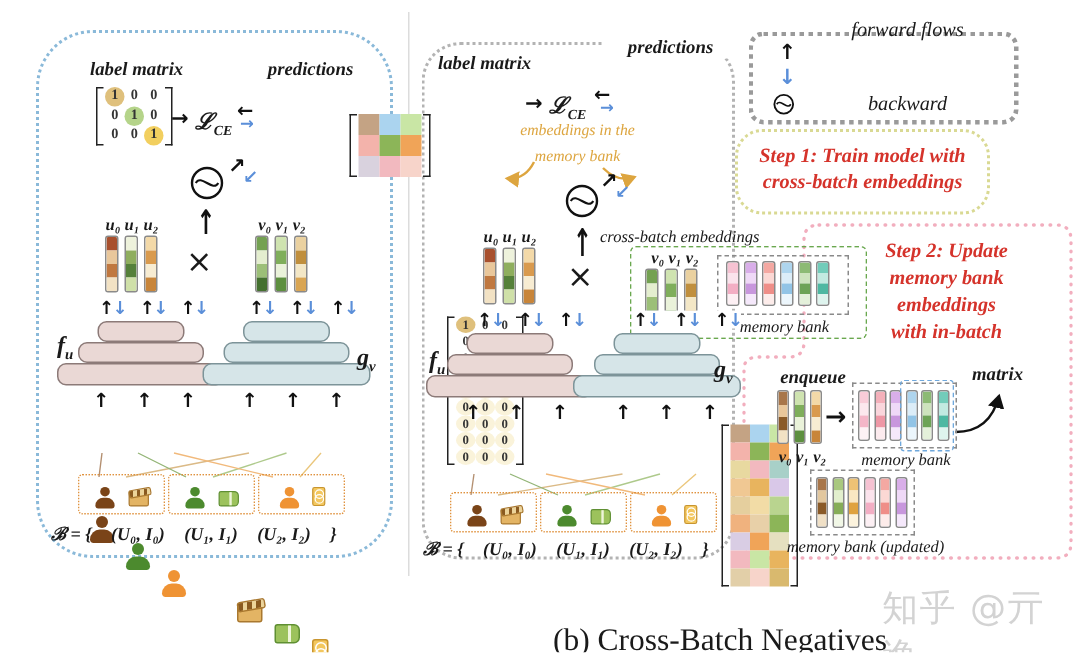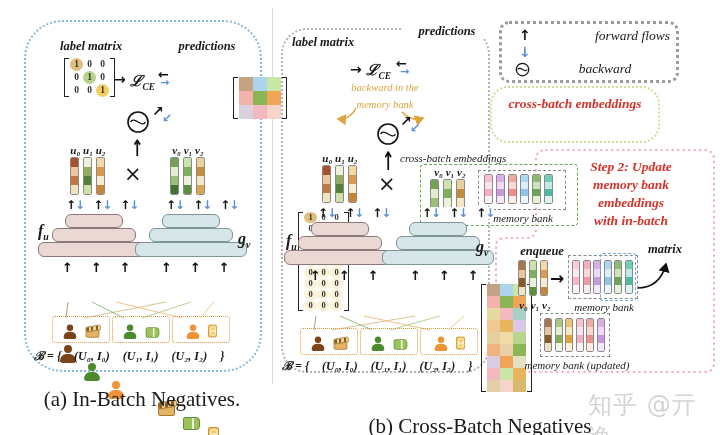--- a/index.html
+++ b/index.html
@@ -332,21 +332,20 @@
       <div class="speaker" style="transform:scale(.8);"></div>
   </div>
   <div class="abs batch-eq" style="left:34px;top:347px;">
     <span>ℬ = {</span>
     <span>(U₀, I₀)</span>
     <span>(U₁, I₁)</span>
     <span>(U₂, I₂)</span>
     <span>}</span>
   </div>
 
-  <div class="abs caption ctr" style="left:4px;top:387px;width:276px;">(a) In-Batch Negatives.</div>
 
   
   <div class="abs sec-title" style="left:292px;top:35px;width:96px;">label matrix</div>
 
   <div class="abs matrix mx-b" style="left:298px;top:53px;"><div class="mx-row">
         <span class="mx-cell" style="background: rgb(223, 192, 124);">1</span>
         <span class="mx-cell">0</span>
         <span class="mx-cell">0</span>
       </div><div class="mx-row">
         <span class="mx-cell">0</span>
@@ -416,21 +415,21 @@
         <div class="g-cell" style="background: rgb(242, 185, 191);"></div>
         <div class="g-cell" style="background: rgb(201, 230, 165);"></div>
         <div class="g-cell" style="background: rgb(232, 180, 94);"></div>
         <div class="g-cell" style="background: rgb(226, 207, 168);"></div>
         <div class="g-cell" style="background: rgb(247, 212, 202);"></div>
         <div class="g-cell" style="background: rgb(217, 185, 110);"></div>
       </div>
   </div>
 
   <div class="abs orange-note" style="left:344px;top:82px;width:82px;text-align:center;">
-    <div>backward in the</div>
+    <div>embeddings in the</div>
     <div style="margin-top:5px;">memory bank</div>
   </div>
 
   <div class="abs softmax-icon" style="left:376px;top:122px;">
     <svg width="24" height="24" viewBox="0 0 24 24">
         <circle cx="12" cy="12" r="10" fill="#fff" stroke="#111" stroke-width="1.6"></circle>
         <path d="M4.5,12 C8,5.5 16,18.5 19.5,12" stroke="#111" fill="none" stroke-width="1.4"></path>
       </svg>
   </div>
   <span class="abs ar blk" style="left:400px;top:114px;font-size:14px;">↗</span>
@@ -616,32 +615,33 @@
     <span>(U₂, I₂)</span>
     <span>}</span>
   </div>
 
   <div class="abs caption ctr" style="left:310px;top:387px;width:340px;margin-top:27px;">(b) Cross-Batch Negatives</div>
   <div class="abs watermark" style="left:588px;top:389px;">知乎 @亓逸</div>
 
   
   
   <span class="abs ar blk" style="left:519px;top:28px;font-size:14px;">↑</span>
-  <div class="abs legend-text ctr" style="left:540px;top:28px;width:130px;text-align:right;">forward flows</div>
+  <div class="abs legend-text ctr" style="left:540px;top:12px;width:130px;">forward flows</div>
   <span class="abs ar blu" style="left:519px;top:45px;font-size:14px;">↓</span>
   <div class="abs softmax-icon" style="left:515px;top:62px;">
     <svg width="15" height="15" viewBox="0 0 24 24">
         <circle cx="12" cy="12" r="10" fill="#fff" stroke="#111" stroke-width="2"></circle>
         <path d="M4.5,12 C8,5.5 16,18.5 19.5,12" stroke="#111" fill="none" stroke-width="1.8"></path>
       </svg>
   </div>
   <div class="abs legend-text ctr" style="left:540px;top:61px;width:130px;">backward</div>
 
   
   <div class="abs red-step ctr" style="left:492px;top:95px;width:166px;">
+    <div>Step 1: Train model with</div>
     <div>cross-batch embeddings</div>
   </div>
 
   
   <div class="abs red-step ctr" style="left:551px;top:158px;width:160px;line-height:18px;">
     <div>Step 2: Update</div>
     <div>memory bank</div>
     <div>embeddings</div>
     <div>with in-batch</div>
   </div>

